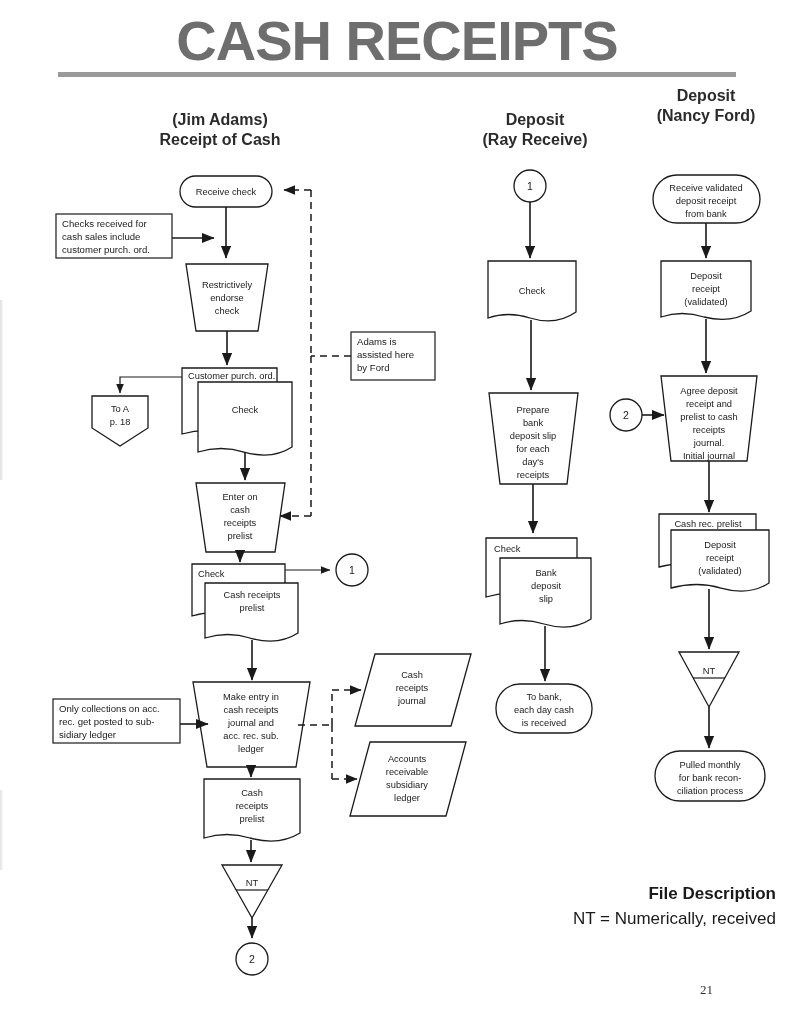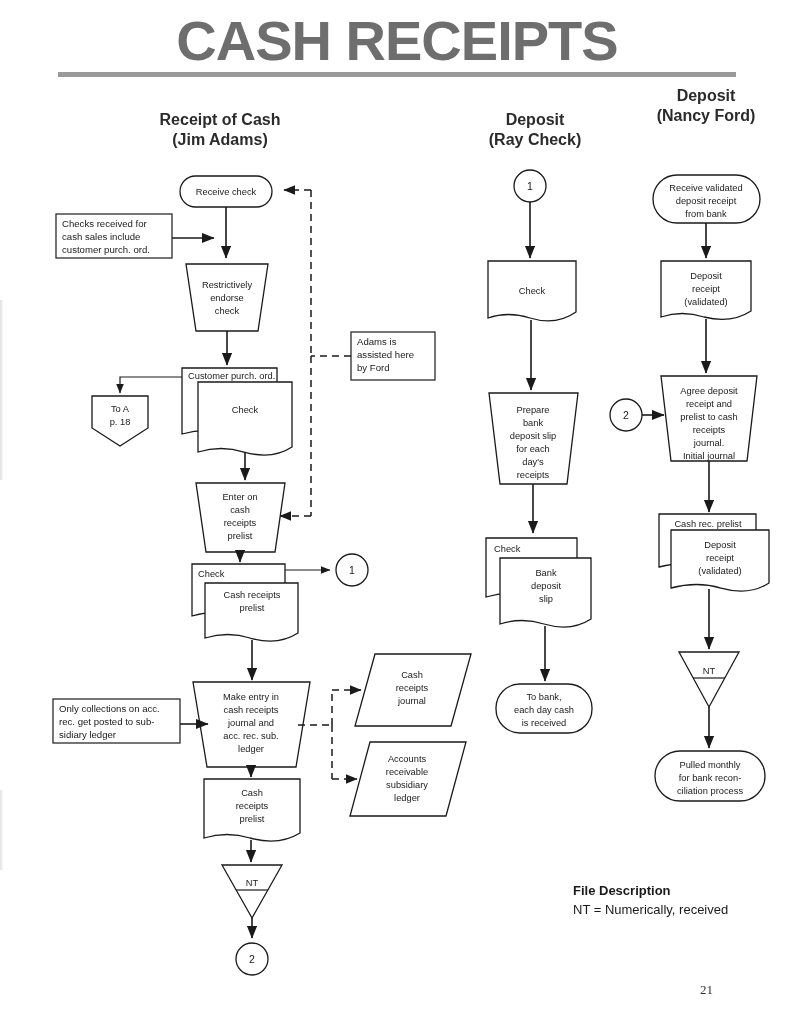--- a/index.html
+++ b/index.html
@@ -41,41 +41,41 @@
   .shp-note{fill:#ffffff;stroke:#2b2b2b;stroke-width:1.3;}
   .ln{stroke:#1a1a1a;stroke-width:1.6;fill:none;}
   .ln-thin{stroke:#1a1a1a;stroke-width:1.2;fill:none;}
   .dsh{stroke:#1a1a1a;stroke-width:1.5;fill:none;stroke-dasharray:7 5;}
   .t{font-size:9.3px;text-anchor:middle;}
   .t-l{font-size:9.3px;text-anchor:start;}
   .t-note{font-size:9.6px;text-anchor:start;}
   .t-num{font-size:10.5px;text-anchor:middle;}
 
   
-  #file-desc{position:absolute;left:573px;top:882px;font-size:13px;line-height:1.45;}
+  #file-desc{position:absolute;left:573px;top:882px;font-size:17px;line-height:1.45;text-align:right;}
   #file-desc .fd-title{font-weight:bold;}
   #page-number{position:absolute;left:700px;top:982px;font-size:13px;
     font-family:"Liberation Serif",serif;color:#333;}
 </style>
 </head>
 <body>
 
 <div class="scan-edge-left"></div>
 <div class="scan-edge-left2"></div>
 
 <div id="page-title">CASH RECEIPTS</div>
 <div id="title-rule"></div>
 
 <div class="col-head" id="head-col1">
+  <div>(Jim Adams)</div>
   <div>Receipt of Cash</div>
-  <div>(Jim Adams)</div>
 </div>
 <div class="col-head" id="head-col2">
   <div>Deposit</div>
-  <div>(Ray Check)</div>
+  <div>(Ray Receive)</div>
 </div>
 <div class="col-head" id="head-col3">
   <div>Deposit</div>
   <div>(Nancy Ford)</div>
 </div>
 
 <svg id="flow" viewBox="0 0 794 1024">
   <defs>
     <marker id="arw" markerWidth="9" markerHeight="9" refX="7.6" refY="3.2" orient="auto">
       <path d="M0,0 L8,3.2 L0,6.4 z" fill="#1a1a1a"></path>

